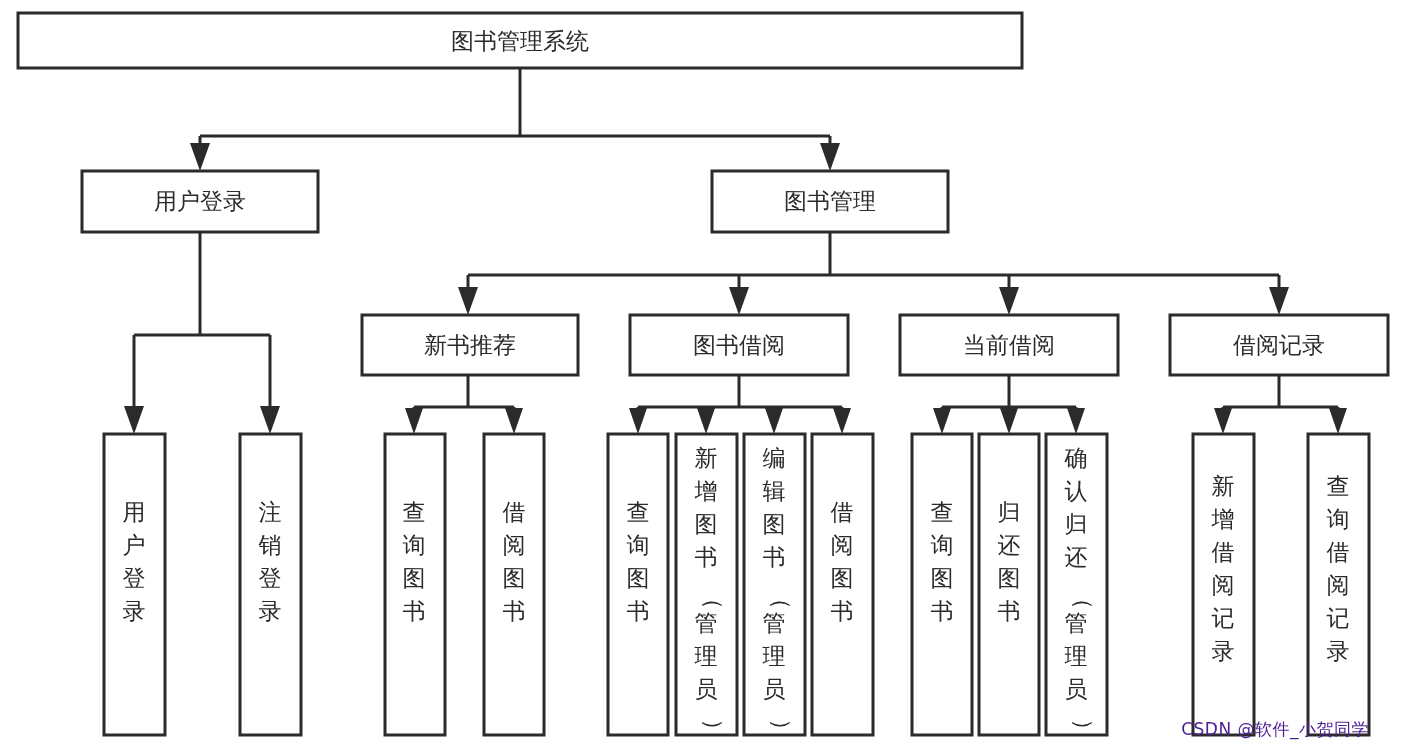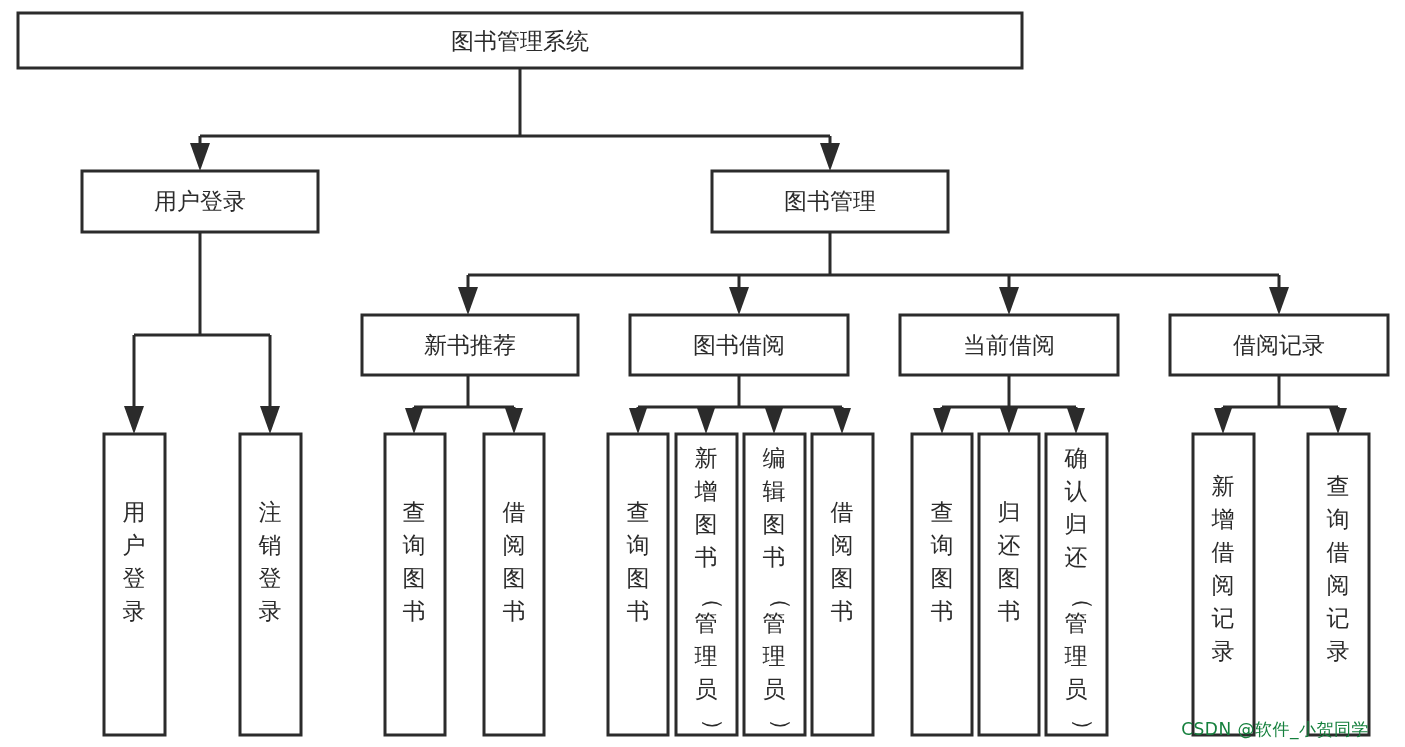--- a/index.html
+++ b/index.html
@@ -53,21 +53,21 @@
   .arrow-head {
     fill: #2b2b2b;
     stroke: none;
   }
   .watermark {
     position: absolute;
     right: 8px;
     bottom: 6px;
     font-family: "DejaVu Sans", "Liberation Sans", sans-serif;
     font-size: 17px;
-    color: #15803d;
+    color: #4c1d95;
     white-space: nowrap;
     letter-spacing: 0.5px;
   }
 </style>
 </head>
 <body>
 
 <div id="diagram-root">
 
   <svg class="flow" viewBox="0 0 1405 747" xmlns="http://www.w3.org/2000/svg">

